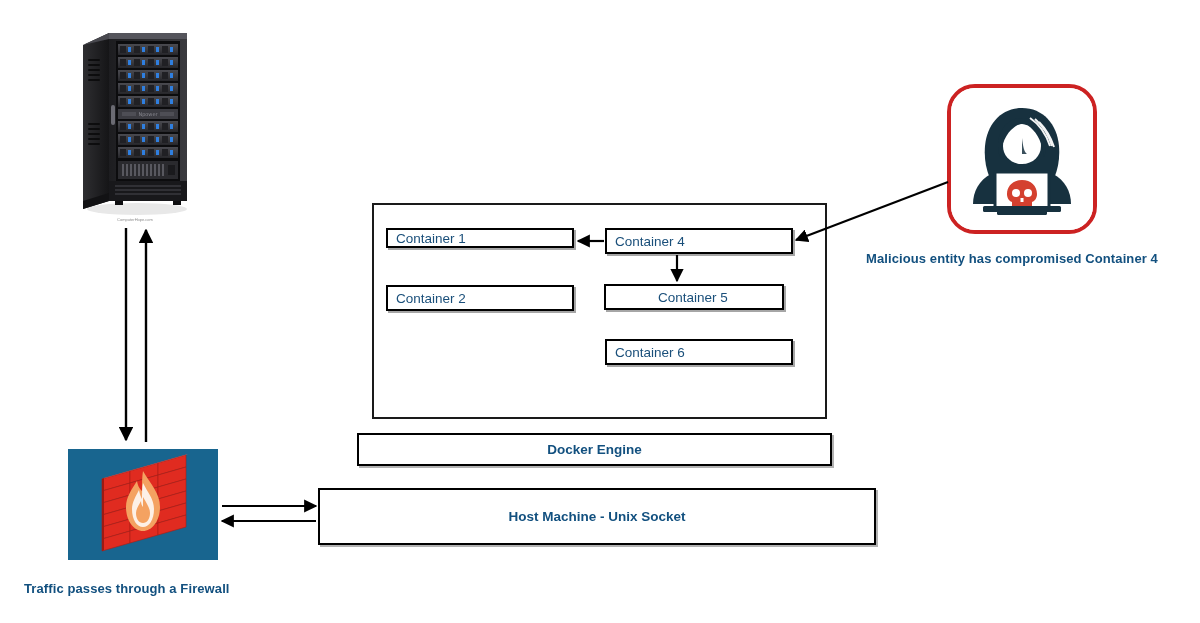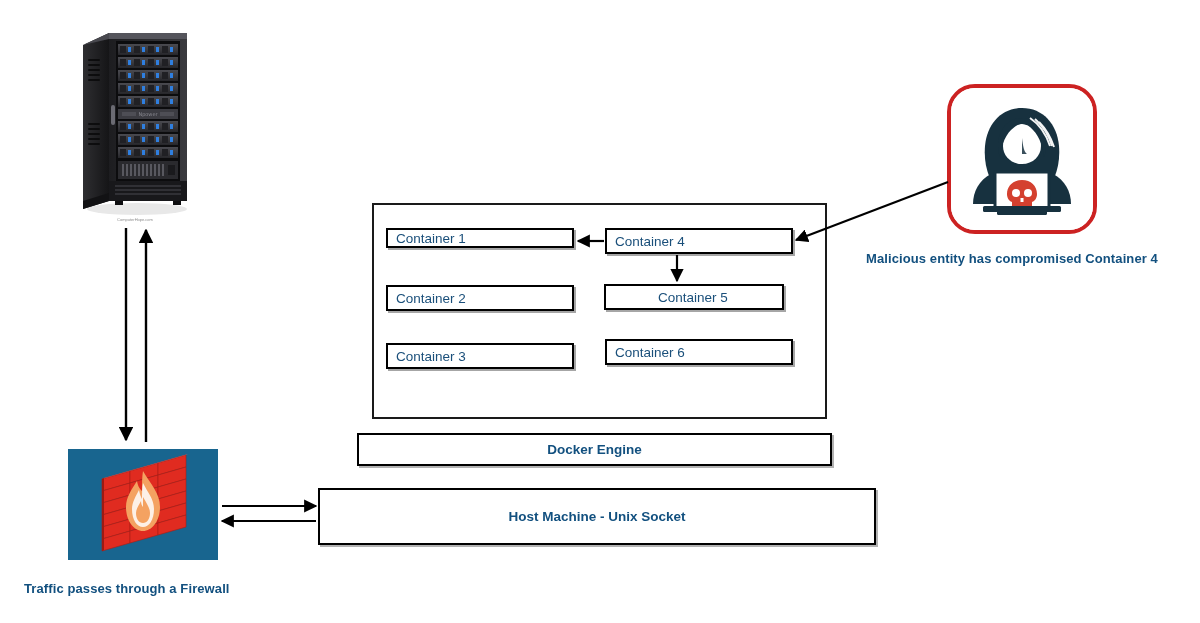--- a/index.html
+++ b/index.html
@@ -380,23 +380,20 @@
   <div class="abs caption" style="left:866px; top:251px;">Malicious entity has compromised Container 4</div>
 
   <div class="abs outer-region" style="left:372px; top:203px; width:455px; height:216px;"></div>
 
   <div class="abs container-box" style="left:386px; top:228px; width:188px; height:20px;">
     <span class="container-label">Container 1</span>
   </div>
   <div class="abs container-box" style="left:386px; top:285px; width:188px; height:26px;">
     <span class="container-label">Container 2</span>
   </div>
-  <div class="abs container-box" style="left:386px; top:343px; width:188px; height:26px;">
-    <span class="container-label">Container 3</span>
-  </div>
   <div class="abs container-box" style="left:605px; top:228px; width:188px; height:26px;">
     <span class="container-label">Container 4</span>
   </div>
   <div class="abs container-box" style="left:604px; top:284px; width:180px; height:26px;padding-left:44px;">
     <span class="container-label">Container 5</span>
   </div>
   <div class="abs container-box" style="left:605px; top:339px; width:188px; height:26px;">
     <span class="container-label">Container 6</span>
   </div>
 

